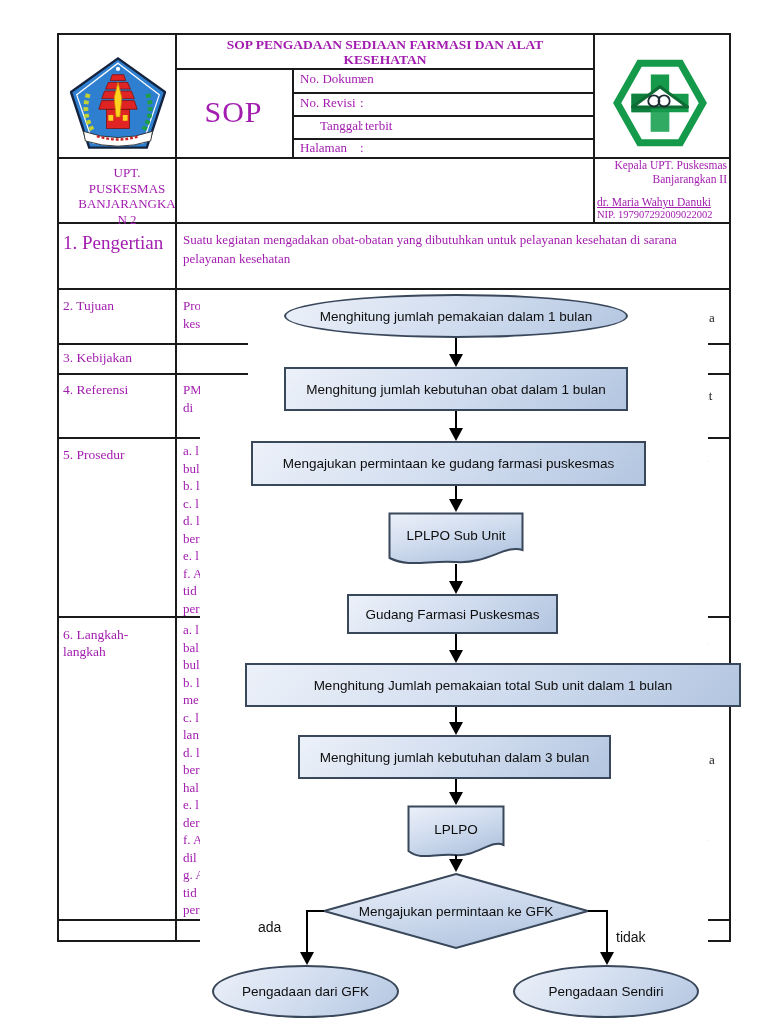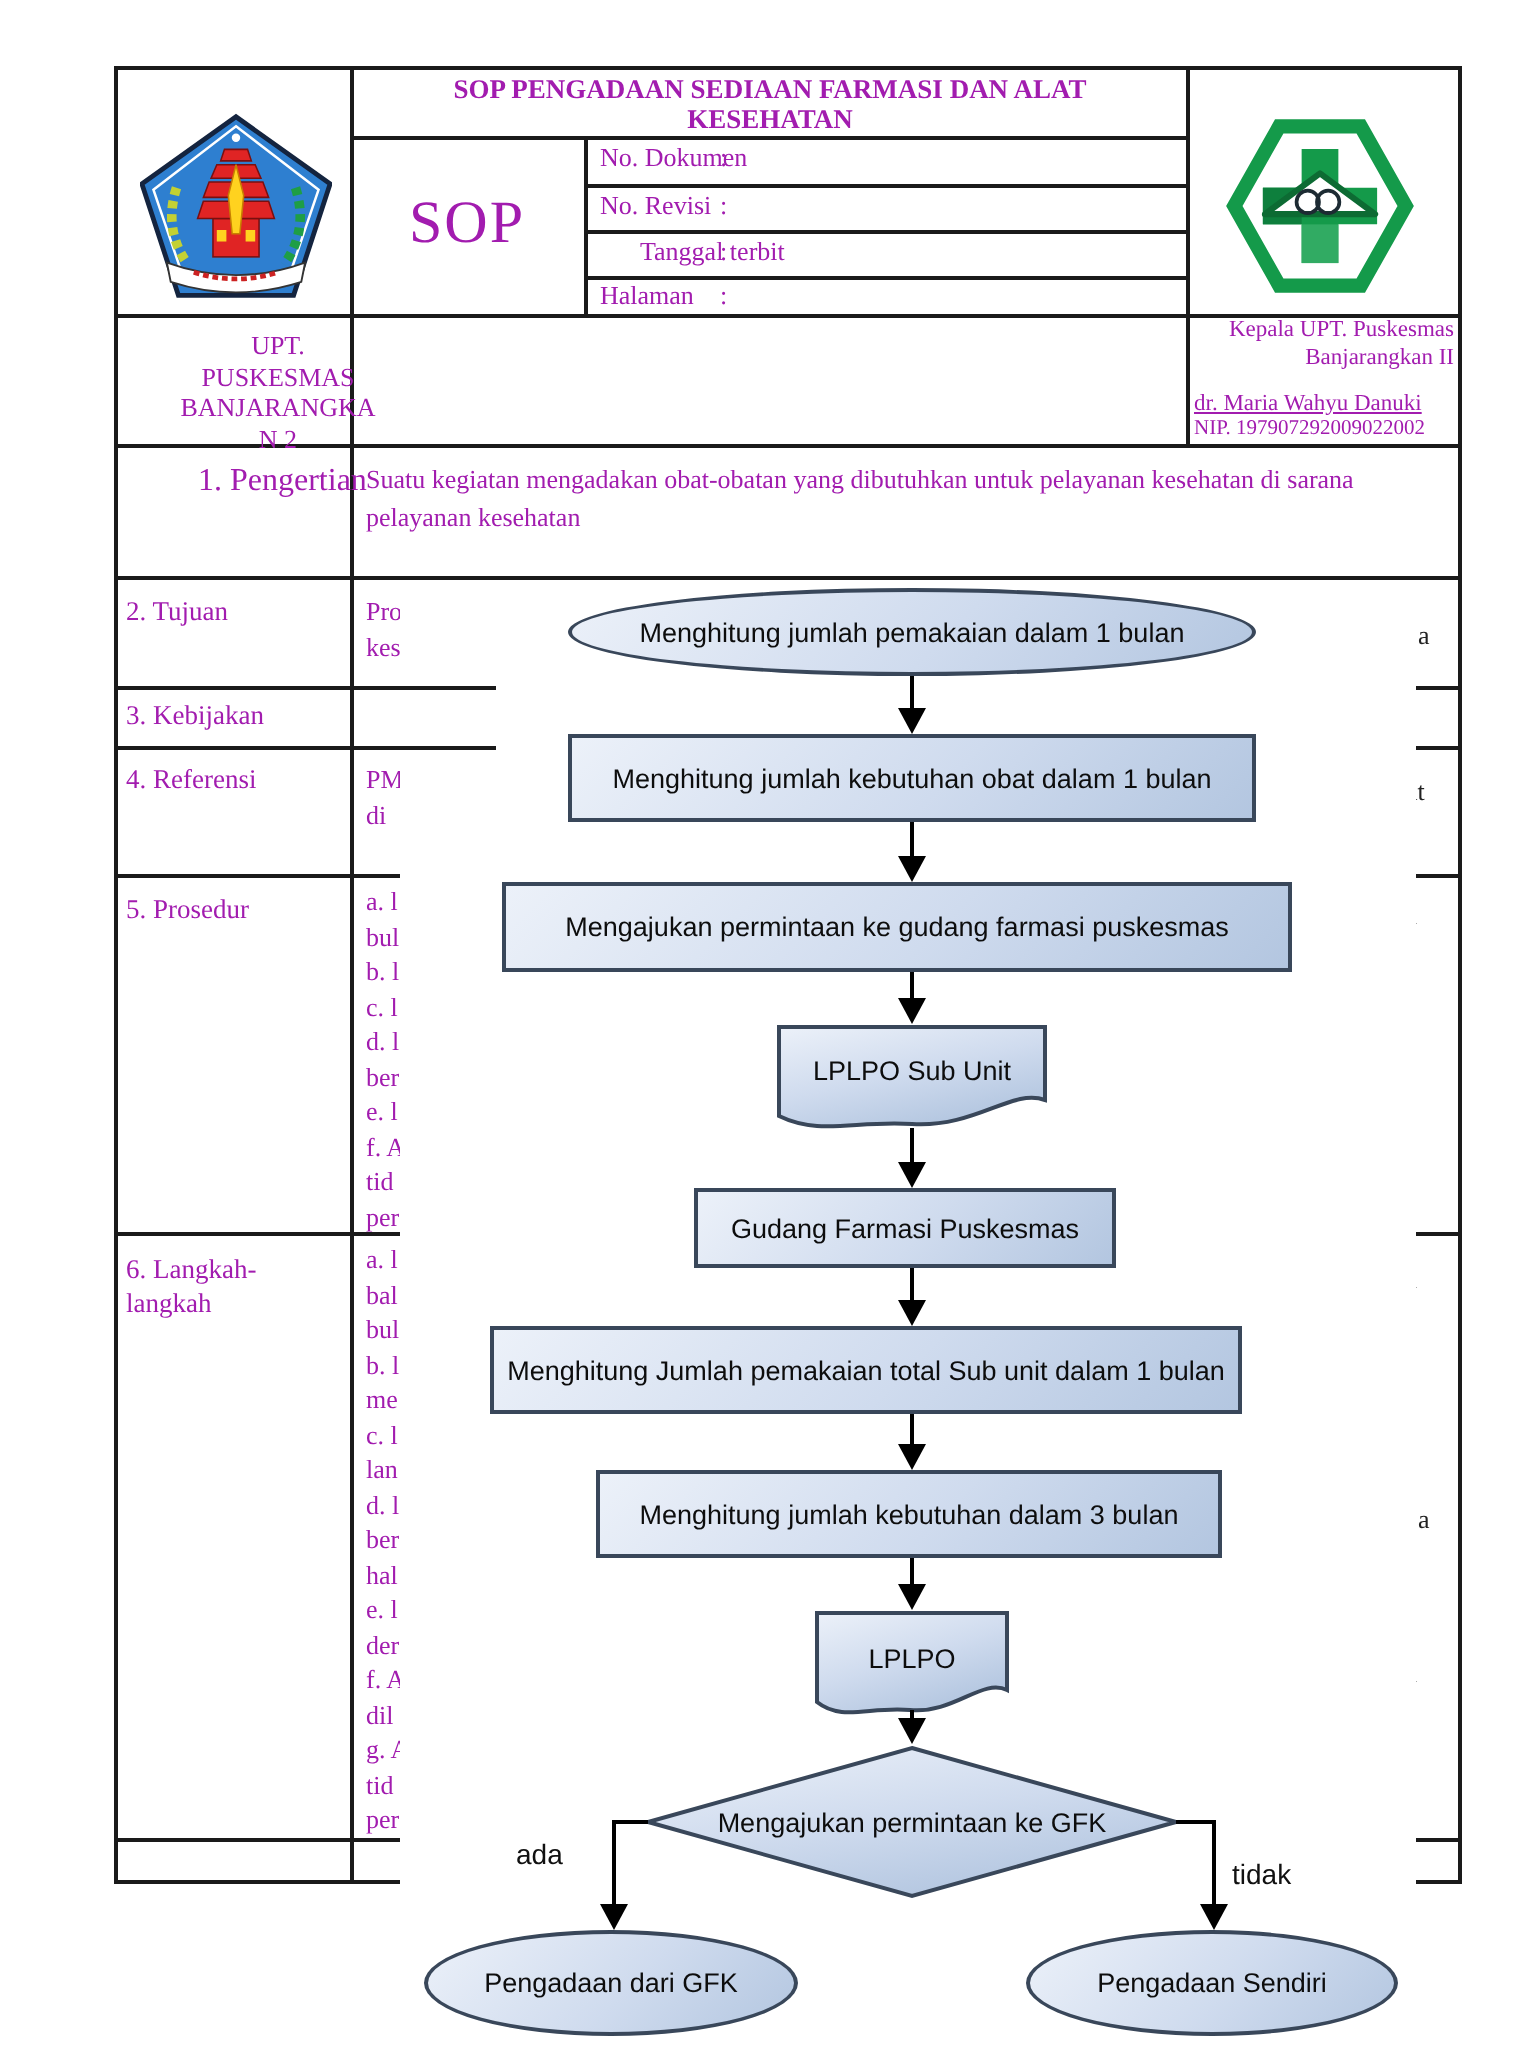--- a/index.html
+++ b/index.html
@@ -97,31 +97,31 @@
       <polygon points="8,50 30,11 70,11 92,50 70,89 30,89" fill="#ffffff" stroke="#149a4a" stroke-width="7"></polygon>
       <path d="M41,22 H59 V41 H78 V59 H59 V78 H41 V59 H22 V41 H41 Z" fill="#149a4a"></path>
       <rect x="22" y="41" width="19" height="18" fill="#0e7f3d"></rect>
       <rect x="41" y="59" width="18" height="19" fill="#31ab63"></rect>
       <polygon points="23,54 50,34 77,54" fill="#ffffff" stroke="#0d6b33" stroke-width="3" stroke-linejoin="round"></polygon>
       <circle cx="44" cy="48" r="5.5" fill="none" stroke="#1d2b33" stroke-width="1.8"></circle>
       <circle cx="54" cy="48" r="5.5" fill="none" stroke="#1d2b33" stroke-width="1.8"></circle>
     </svg>
   </div>
 
-  <div class="txt center pre" style="left:57px;top:165px;width:140px;font-size:13px;line-height:15.5px;margin-left:12px;">UPT.
+  <div class="txt center pre" style="left:57px;top:165px;width:140px;font-size:13px;line-height:15.5px;">UPT.
 PUSKESMAS
 BANJARANGKA
 N 2</div>
 
   <div class="txt center pre" style="left:595px;top:159px;width:132px;font-size:11.5px;line-height:13.5px;text-align:right;">Kepala UPT. Puskesmas
 Banjarangkan II</div>
   <div class="txt" style="left:597px;top:196px;width:132px;font-size:11.5px;text-decoration:underline;">dr. Maria Wahyu Danuki</div>
   <div class="txt" style="left:597px;top:209px;width:132px;font-size:10.5px;">NIP. 197907292009022002</div>
 
-  <div class="txt" style="left:63px;top:232px;width:108px;font-size:16px;margin-left:36px;">1. Pengertian</div>
+  <div class="txt" style="left:63px;top:232px;width:108px;font-size:19px;">1. Pengertian</div>
   <div class="txt" style="left:183px;top:231px;width:534px;font-size:13px;line-height:18.5px;">Suatu kegiatan mengadakan obat-obatan yang dibutuhkan untuk pelayanan kesehatan di sarana pelayanan kesehatan</div>
 
   <div class="txt" style="left:63px;top:298px;width:108px;font-size:13.5px;">2. Tujuan</div>
   <div class="txt pre" style="left:183px;top:297px;width:40px;font-size:13px;line-height:17.5px;">Pro
 kes</div>
 
   <div class="txt" style="left:63px;top:350px;width:108px;font-size:13.5px;">3. Kebijakan</div>
 
   <div class="txt" style="left:63px;top:382px;width:108px;font-size:13.5px;">4. Referensi</div>
   <div class="txt pre" style="left:183px;top:381px;width:40px;font-size:13px;line-height:17.5px;">PM
@@ -204,21 +204,21 @@
     </div>
     <div class="stem" style="left:255px;top:273px;height:18px;"></div>
     <div class="head" style="left:249px;top:290px;"></div>
 
     <div class="node" style="left:147px;top:303px;width:211px;height:40px;">
       <span>Gudang Farmasi Puskesmas</span>
     </div>
     <div class="stem" style="left:255px;top:343px;height:17px;"></div>
     <div class="head" style="left:249px;top:359px;"></div>
 
-    <div class="node" style="left:45px;top:372px;width:376px;height:44px;">
+    <div class="node" style="left:45px;top:372px;width:496px;height:44px;">
       <span>Menghitung Jumlah pemakaian total Sub unit dalam 1 bulan</span>
     </div>
     <div class="stem" style="left:255px;top:416px;height:16px;"></div>
     <div class="head" style="left:249px;top:431px;"></div>
 
     <div class="node" style="left:98px;top:444px;width:313px;height:44px;">
       <span>Menghitung jumlah kebutuhan dalam 3 bulan</span>
     </div>
     <div class="stem" style="left:255px;top:488px;height:14px;"></div>
     <div class="head" style="left:249px;top:501px;"></div>

